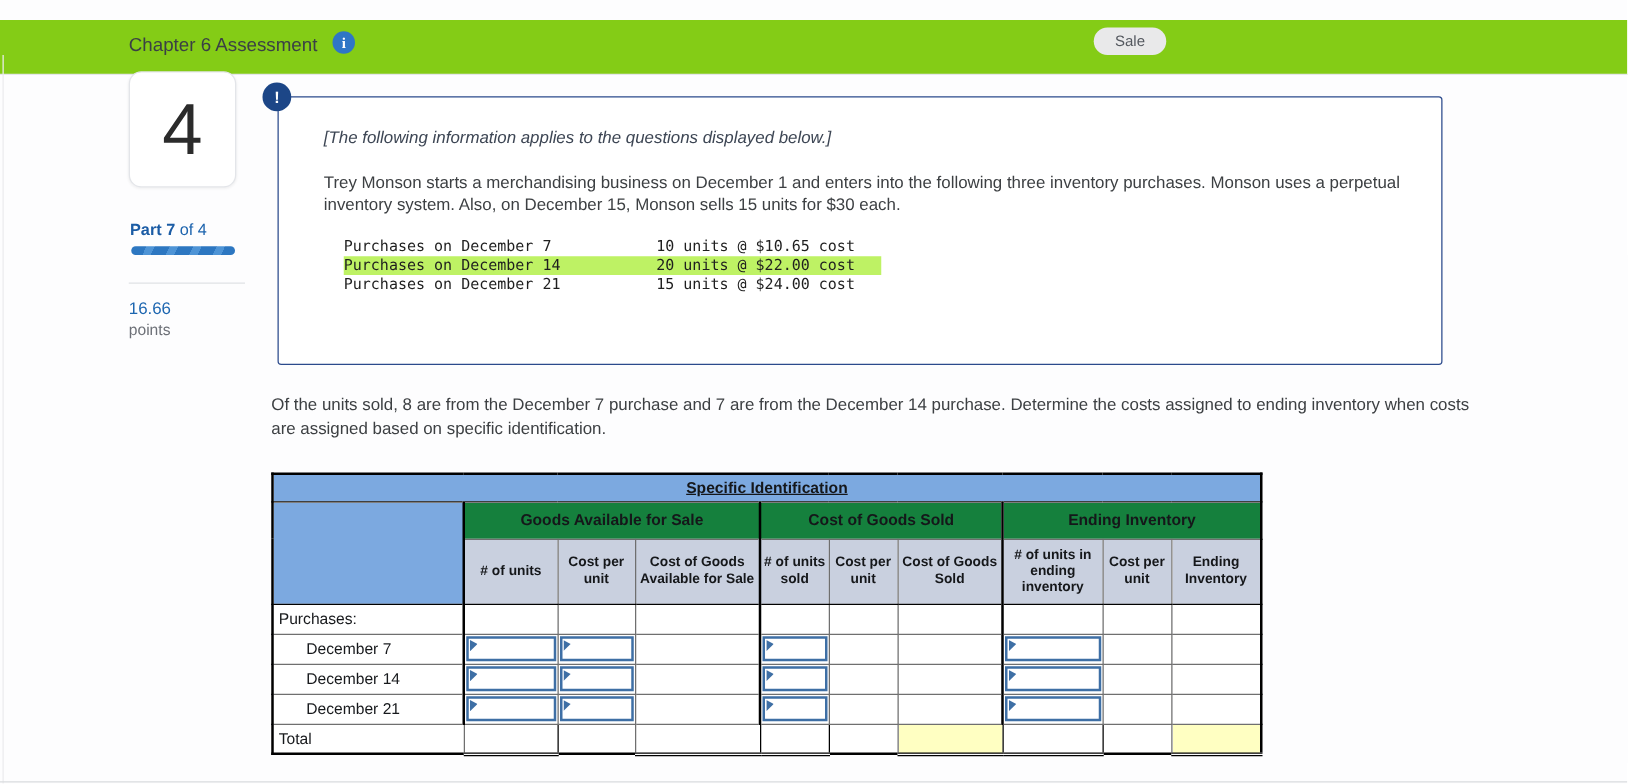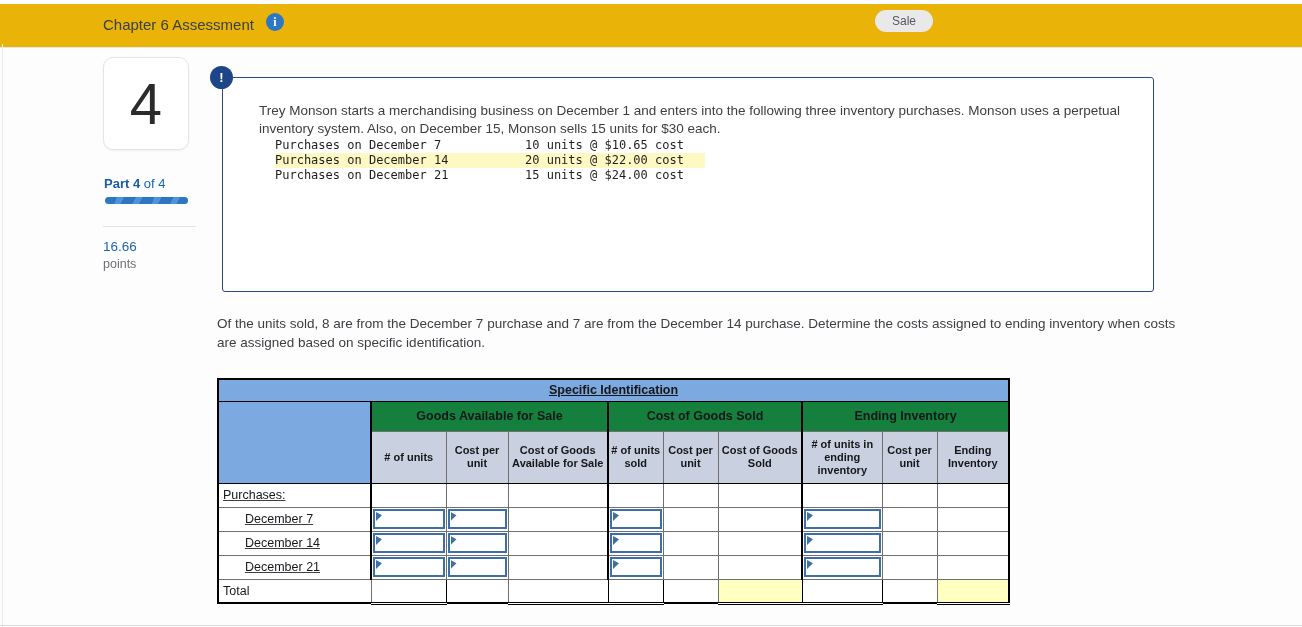--- a/index.html
+++ b/index.html
@@ -1,21 +1,21 @@
 <!DOCTYPE html>
 <html><head>
 <meta charset="utf-8">
 <style>
   * { margin:0; padding:0; box-sizing:border-box; }
   html,body { background:#fff; }
   body { font-family:"Liberation Sans", sans-serif; color:#3c4043; }
   .page { position:relative; width:1302px; height:627px; background:#fdfdfe; overflow:hidden; }
 
   
-  .topbar { position:absolute; left:0; top:4px; width:100%; height:44px; background:#eab308; border-bottom:1px solid #e5e7ea; }
+  .topbar { position:absolute; left:0; top:16px; width:100%; height:44px; background:#84cc16; border-bottom:1px solid #e5e7ea; }
   .topbar-title { position:absolute; left:103px; top:12px; font-size:15px; color:#3b4045; }
   .info-icon { position:absolute; left:266px; top:9px; width:18px; height:18px; border-radius:50%;
                background:#2f76c6; color:#fff; font-size:12px; font-weight:bold; text-align:center;
                line-height:18px; font-family:"Liberation Serif", serif; cursor:pointer; }
   .saved-pill { position:absolute; left:875px; top:6px; height:22px; padding:0 17px; border-radius:11px;
                 background:#e9e9ea; color:#54585f; font-size:12px; line-height:22px; }
 
   .page-left-edge { position:absolute; left:2px; top:44px; bottom:0; width:1px; background:#ececee; }
   .page-bottom-line { position:absolute; left:0; bottom:1px; width:100%; height:1px; background:#d9dbde; }
 
@@ -33,42 +33,42 @@
   .points-label { position:absolute; left:103px; top:257px; font-size:12.5px; color:#6d7077; }
 
   
   .alert-badge { position:absolute; left:210px; top:66px; width:23px; height:23px; border-radius:50%;
                  background:#1c4687; color:#fff; font-weight:bold; font-size:13px; text-align:center;
                  line-height:23px; z-index:2; }
   .info-box { position:absolute; left:222px; top:77px; width:932px; height:215px; background:#fff;
               border:1px solid #2b4a8c; border-radius:3px; padding:24px 30px 0 36px; }
   .ri-heading { font-size:14px; font-weight:bold; color:#26418f; margin-bottom:11px; }
   .ri-note { font-size:13.5px; font-style:italic; color:#3d4654; margin-bottom:20px; }
-  .ri-paragraph { font-size:13.5px; line-height:18px; color:#3d4043; width:892px; }
+  .ri-paragraph { font-size:13.5px; line-height:18px; color:#3d4043; width:892px; margin-bottom:17px; }
   .mono-table { margin-left:16px; width:430px; font-family:"DejaVu Sans Mono", monospace; font-size:12px; color:#1f1f1f; }
   .mono-row { display:flex; height:15px; line-height:15px; align-items:center; }
-  .mono-row.alt { background:#fef9c3; }
+  .mono-row.alt { background:#bef264; }
   .mono-label { width:250px; }
 
   
   .question { position:absolute; left:217px; top:314px; width:962px; font-size:13.5px; line-height:19px; color:#3d4043; }
 
   
   .ws { position:absolute; left:217px; top:378px; }
   table.grid { border-collapse:collapse; table-layout:fixed; width:791px; border:2px solid #000; }
   table.grid td, table.grid th { border:1px solid #6f6f6f; font-family:"Liberation Sans", sans-serif;
                                  overflow:hidden; vertical-align:middle; }
   .t-title { height:22px; background:#7ca9e0; color:#15171a; font-size:12.5px; font-weight:bold;
              text-align:center; text-decoration:underline; border-bottom:1px solid #000 !important; }
   .t-section { height:30px; background:#15803d; color:#15171a; font-size:12.5px; font-weight:bold; text-align:center; }
   .t-corner { background:#7ca9e0; border-bottom:1px solid #000 !important; }
   .t-sub { height:52px; background:#c9d0df; color:#15171a; font-size:11px; font-weight:bold;
            text-align:center; line-height:13px; padding:1px 2px; border-bottom:1px solid #000 !important; }
   .bL2 { border-left:2px solid #000 !important; }
-  tr.body-row { height:24px;text-decoration:underline; }
+  tr.body-row { height:24px; }
   td.rowlabel { font-size:12.5px; color:#17191c; padding-left:4px; background:#fff; }
   td.rowlabel.indent { padding-left:26px; }
   td.cell { background:#fff; }
   td.input-cell { padding:1px; background:#fff; }
   .input-box { position:relative; width:100%; height:20px; background:#fff; border:2px solid #3e6fa5; cursor:text; }
   .input-box .flag { position:absolute; top:1px; left:1px; width:6px; height:9px; background:#3e6fa5;
                      clip-path:polygon(0 0,100% 35%,0 100%); }
   tr.total-row { height:24px; }
   tr.total-row td { border-top:1px solid #000; }
   td.total-box { background:#fff; border:1px solid #000 !important; border-bottom:3px double #000 !important; }
@@ -83,28 +83,29 @@
     <div class="topbar-title">Chapter 6 Assessment</div>
     <div class="info-icon">i</div>
     <div class="saved-pill">Sale</div>
   </div>
   <div class="page-left-edge"></div>
   <div class="page-bottom-line"></div>
 
   <div class="qcard">
     <div class="qcard-num">4</div>
   </div>
-  <div class="part-label"><b>Part 4</b><span> of 4</span></div>
+  <div class="part-label"><b>Part 7</b><span> of 4</span></div>
   <div class="progress-track"></div>
   <div class="side-divider"></div>
   <div class="points-value">16.66</div>
   <div class="points-label">points</div>
 
   <div class="alert-badge">!</div>
   <div class="info-box">
+    <div class="ri-note">[The following information applies to the questions displayed below.]</div>
     <div class="ri-paragraph">Trey Monson starts a merchandising business on December 1 and enters into the following three inventory purchases. Monson uses a perpetual inventory system. Also, on December 15, Monson sells 15 units for $30 each.</div>
     <div class="mono-table">
       <div class="mono-row">
         <span class="mono-label">Purchases on December 7</span>
         <span>10 units @ $10.65 cost</span>
       </div>
       <div class="mono-row alt">
         <span class="mono-label">Purchases on December 14</span>
         <span>20 units @ $22.00 cost</span>
       </div>

